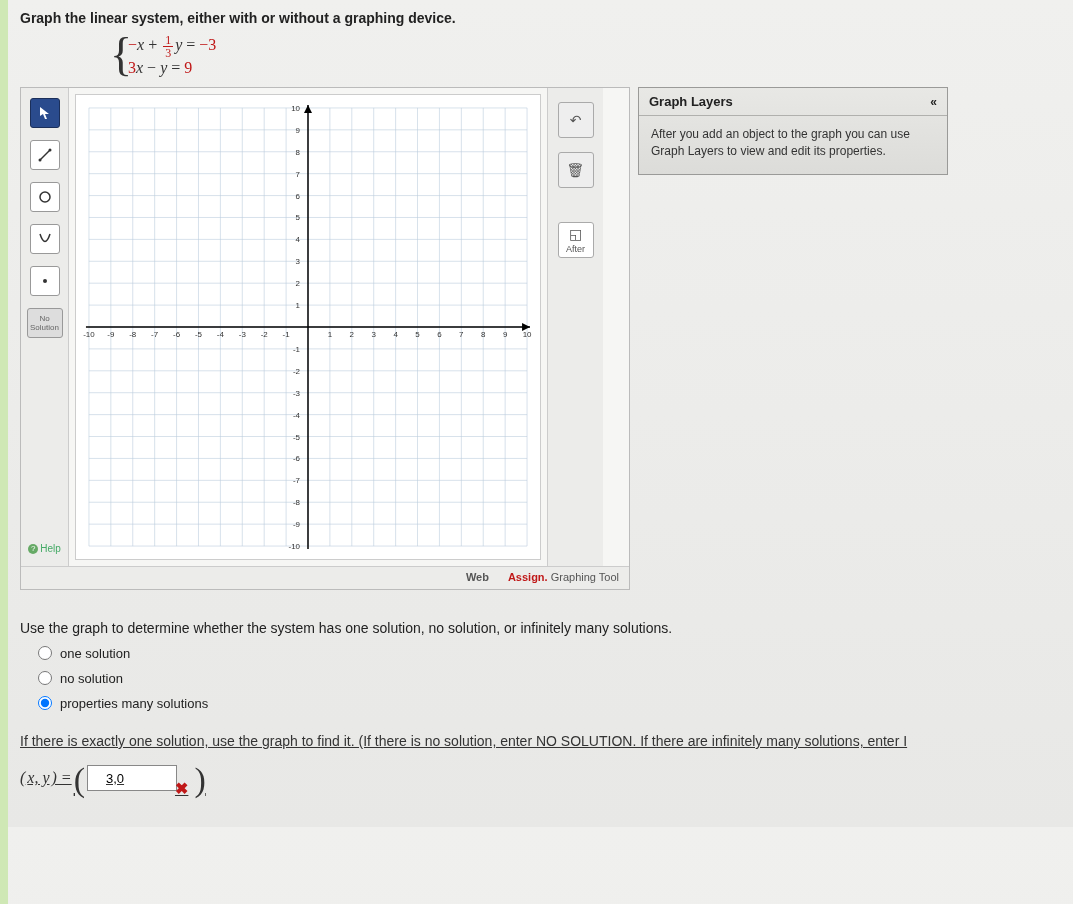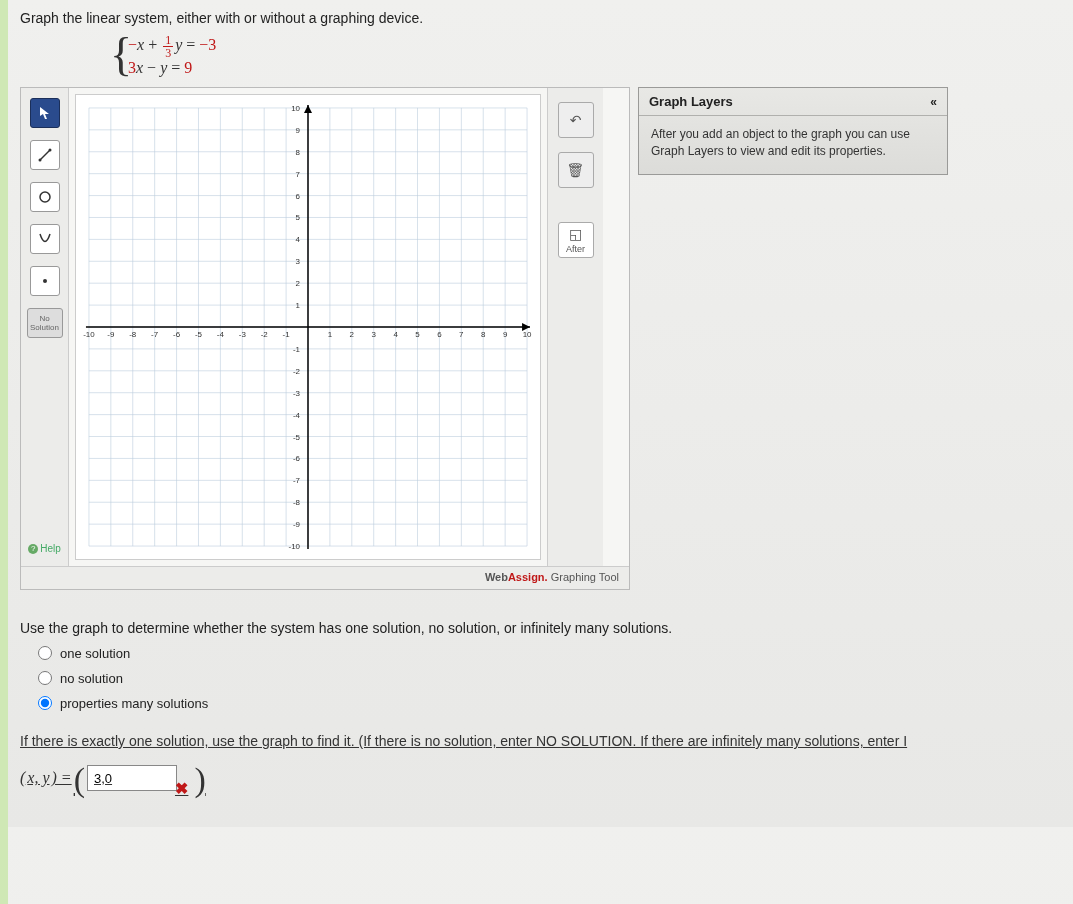--- a/index.html
+++ b/index.html
@@ -5,21 +5,21 @@
   * { box-sizing: border-box; margin: 0; padding: 0; }
   body {
     font-family: Arial, Helvetica, sans-serif;
     background: linear-gradient(to bottom, #f0f0ee 0%, #e8e8e6 100%);
     color: #333;
     font-size: 14px;
     padding: 6px 0 0 0;
   }
   .left-bar { position: absolute; left: 0; top: 0; bottom: 0; width: 8px; background: #cfe8b5; }
   .page { padding: 4px 18px 30px 20px; }
-  .question-text { font-size: 14px; color: #222; margin-bottom: 8px; }
+  .question-text { font-size: 14px; color: #222; margin-bottom: 8px; font-weight: bold; }
   .equation-block { margin: 6px 0 10px 90px; position: relative; padding-left: 18px; }
   .brace { position: absolute; left: 0; top: -2px; font-size: 46px; line-height: 46px; color: #333; font-family: serif; }
   .eq-row { font-family: serif; font-size: 16px; white-space: nowrap; }
   .eq-row .var { font-style: italic; }
   .eq-row .num { color: #c01818; }
   .frac { display: inline-block; text-align: center; vertical-align: middle; line-height: 1; margin: 0 2px; }
   .frac .fn { display: block; border-bottom: 1px solid #c01818; padding: 0 2px; font-size: 12px; }
   .frac .fd { display: block; padding: 0 2px; font-size: 12px; }
 
   .tool-row { display: flex; align-items: flex-start; gap: 8px; }
@@ -50,21 +50,21 @@
     width: 56px; border-left: 1px solid #ccc; background:#ececea;
     display:flex; flex-direction:column; align-items:center; padding:14px 0; gap:14px;
   }
   .mini-btn { width:36px; height:36px; border:1px solid #aaa; border-radius:3px; background:#eee; display:flex; flex-direction:column; align-items:center; justify-content:center; font-size:10px; color:#555; cursor:pointer;}
   .mini-btn .mi { font-size:14px; }
   .mini-btn.fill { background:#fff; }
   .mini-label { font-size:9px; color:#555; margin-top:2px;}
 
   .tool-footer { text-align:right; font-size:11px; color:#555; padding:4px 10px 6px 0; background:#ececea; border-top:1px solid #ccc; }
   .tool-footer b.wa { font-weight:bold; }
-  .tool-footer b.wa .wa-a { color:#c01818; }
+  .tool-footer b.wa .wa-a { color:#c01818;padding-left:19px; }
 
   .layers-panel {
     border:1px solid #9a9a98; background:linear-gradient(#e8e8e5,#dcdcd9);
     width:310px;
   }
   .layers-hdr {
     display:flex; justify-content:space-between; align-items:center;
     padding:6px 10px; border-bottom:1px solid #b0b0ad;
     font-weight:bold; font-size:13px; color:#222;
   }
@@ -72,21 +72,21 @@
   .layers-body { padding:10px 12px 14px 12px; font-size:12px; color:#333; line-height:1.4;}
 
   .prompt-block { margin-top: 30px; font-size: 14px; color:#222; }
   .radio-group { margin: 10px 0 8px 18px; display:flex; flex-direction:column; gap:10px; }
   .radio-row { display:flex; gap:8px; font-size:13px; }
   input[type=radio] { width:14px; height:14px; }
 
   .followup { margin-top: 22px; font-size: 14px; text-decoration: underline; }
   .ans-row { margin-top: 10px; display:flex; align-items:center; gap:2px; font-family: serif; font-size:16px;}
   .ans-row .it { font-style: italic; }
-  .ans-input { width:90px; height:26px; border:1px solid #888; background:#fff; padding:2px 6px; font-size:13px; }
+  .ans-input { width:90px; height:26px; border:1px solid #888; background:#fff; padding:2px 18px; font-size:13px; }
   .paren { font-size:34px; font-family: serif; position:relative; top:2px; }
   .x-mark { color:#c01818; font-size:16px; font-weight:bold; position:relative; top:10px; left:-4px;}
 
 </style>
 </head>
 <body>
 <div class="left-bar"></div>
 
 <div class="page">
 

